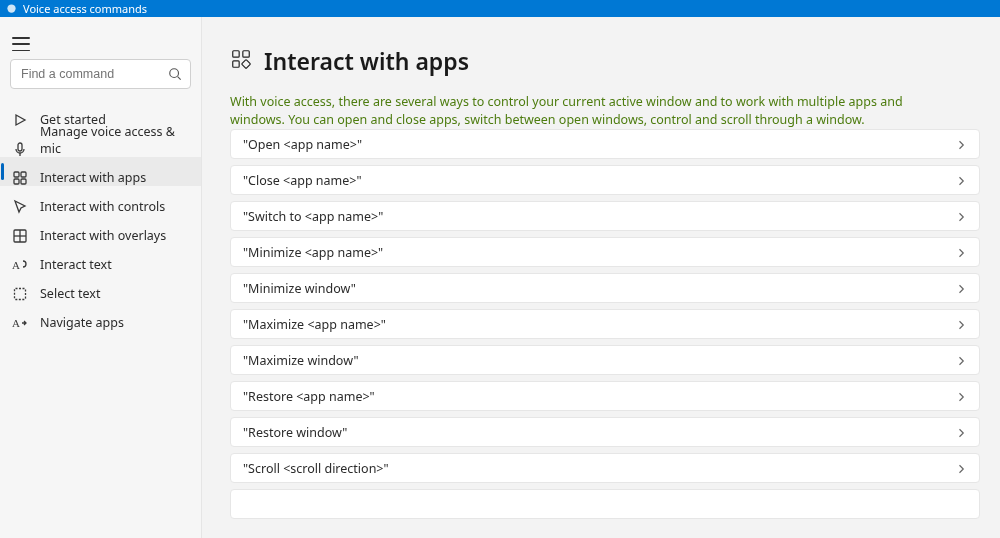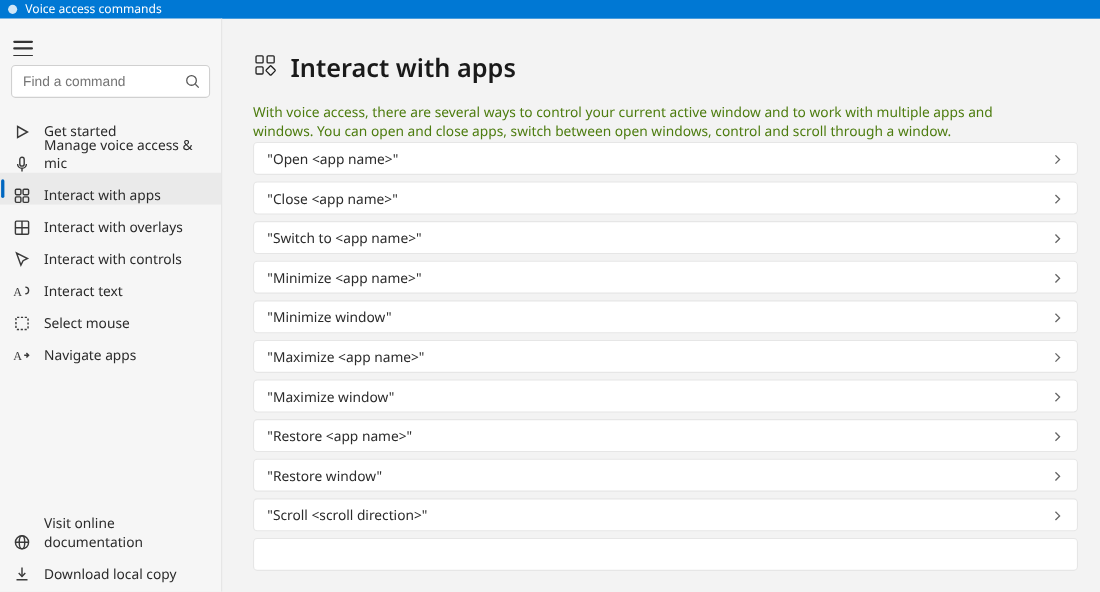--- a/index.html
+++ b/index.html
@@ -198,76 +198,58 @@
           <span class="nav-icon">
             <svg viewBox="0 0 16 16">
               <use href="#ic-apps"></use>
             </svg>
           </span>
           <span>Interact with apps</span>
         </div>
         <div class="nav-item">
           <span class="nav-icon">
             <svg viewBox="0 0 16 16">
+              <use href="#ic-cursor"></use>
+            </svg>
+          </span>
+          <span>Interact with controls</span>
+        </div>
+        <div class="nav-item">
+          <span class="nav-icon">
+            <svg viewBox="0 0 16 16">
               <use href="#ic-grid"></use>
             </svg>
           </span>
           <span>Interact with overlays</span>
         </div>
         <div class="nav-item">
           <span class="nav-icon">
             <svg viewBox="0 0 16 16">
-              <use href="#ic-cursor"></use>
-            </svg>
-          </span>
-          <span>Interact with controls</span>
-        </div>
-        <div class="nav-item">
-          <span class="nav-icon">
-            <svg viewBox="0 0 16 16">
               <use href="#ic-dictate"></use>
             </svg>
           </span>
           <span>Interact text</span>
         </div>
         <div class="nav-item">
           <span class="nav-icon">
             <svg viewBox="0 0 16 16">
               <use href="#ic-select"></use>
             </svg>
           </span>
-          <span>Select mouse</span>
+          <span>Select text</span>
         </div>
         <div class="nav-item">
           <span class="nav-icon">
             <svg viewBox="0 0 16 16">
               <use href="#ic-navigate"></use>
             </svg>
           </span>
           <span>Navigate apps</span>
         </div>
       </nav>
-    <div class="sidebar-footer" id="nav-footer">
-        <div class="nav-item">
-          <span class="nav-icon">
-            <svg viewBox="0 0 16 16">
-              <use href="#ic-globe"></use>
-            </svg>
-          </span>
-          <span>Visit online documentation</span>
-        </div>
-        <div class="nav-item">
-          <span class="nav-icon">
-            <svg viewBox="0 0 16 16">
-              <use href="#ic-download"></use>
-            </svg>
-          </span>
-          <span>Download local copy</span>
-        </div>
-      </div>
   </aside>
 
   <main class="main">
     <div class="page-header">
       <span class="page-icon">
         <svg viewBox="0 0 24 24">
             <rect x="3" y="3" width="7" height="7" rx="1"></rect>
             <rect x="14" y="3" width="7" height="7" rx="1"></rect>
             <rect x="3" y="14" width="7" height="7" rx="1"></rect>
             <rect x="14" y="14" width="7" height="7" rx="1" transform="rotate(45 17.5 17.5)"></rect>

